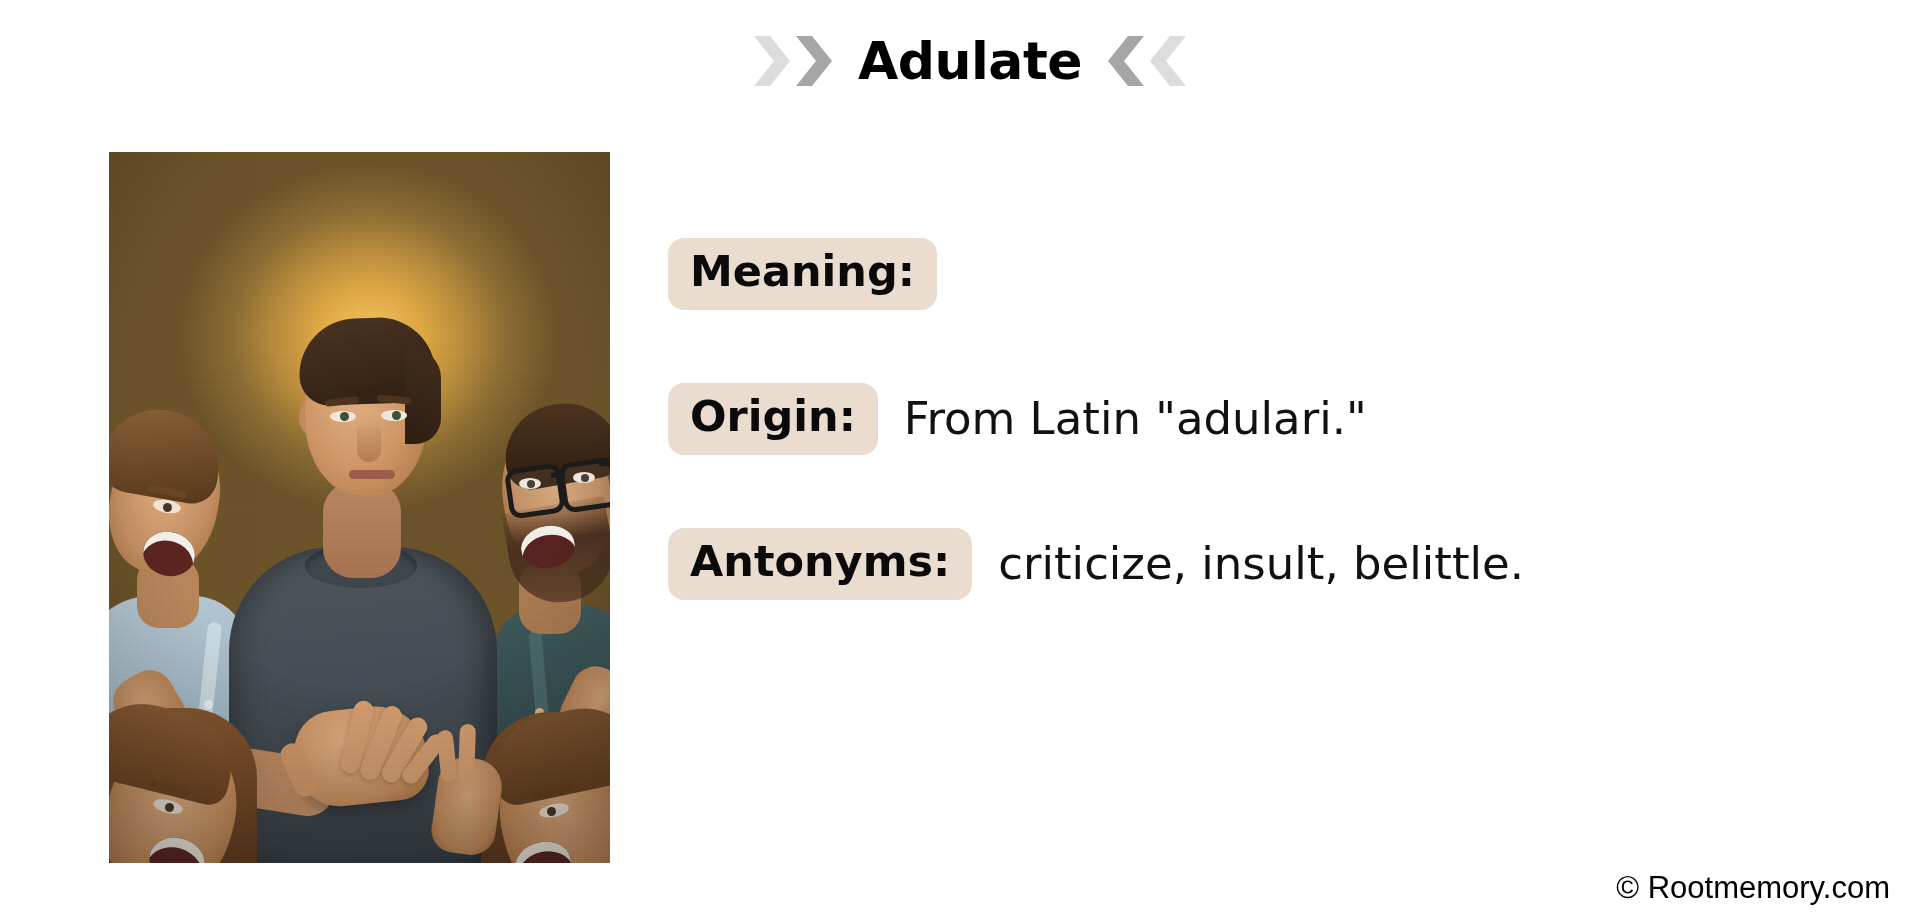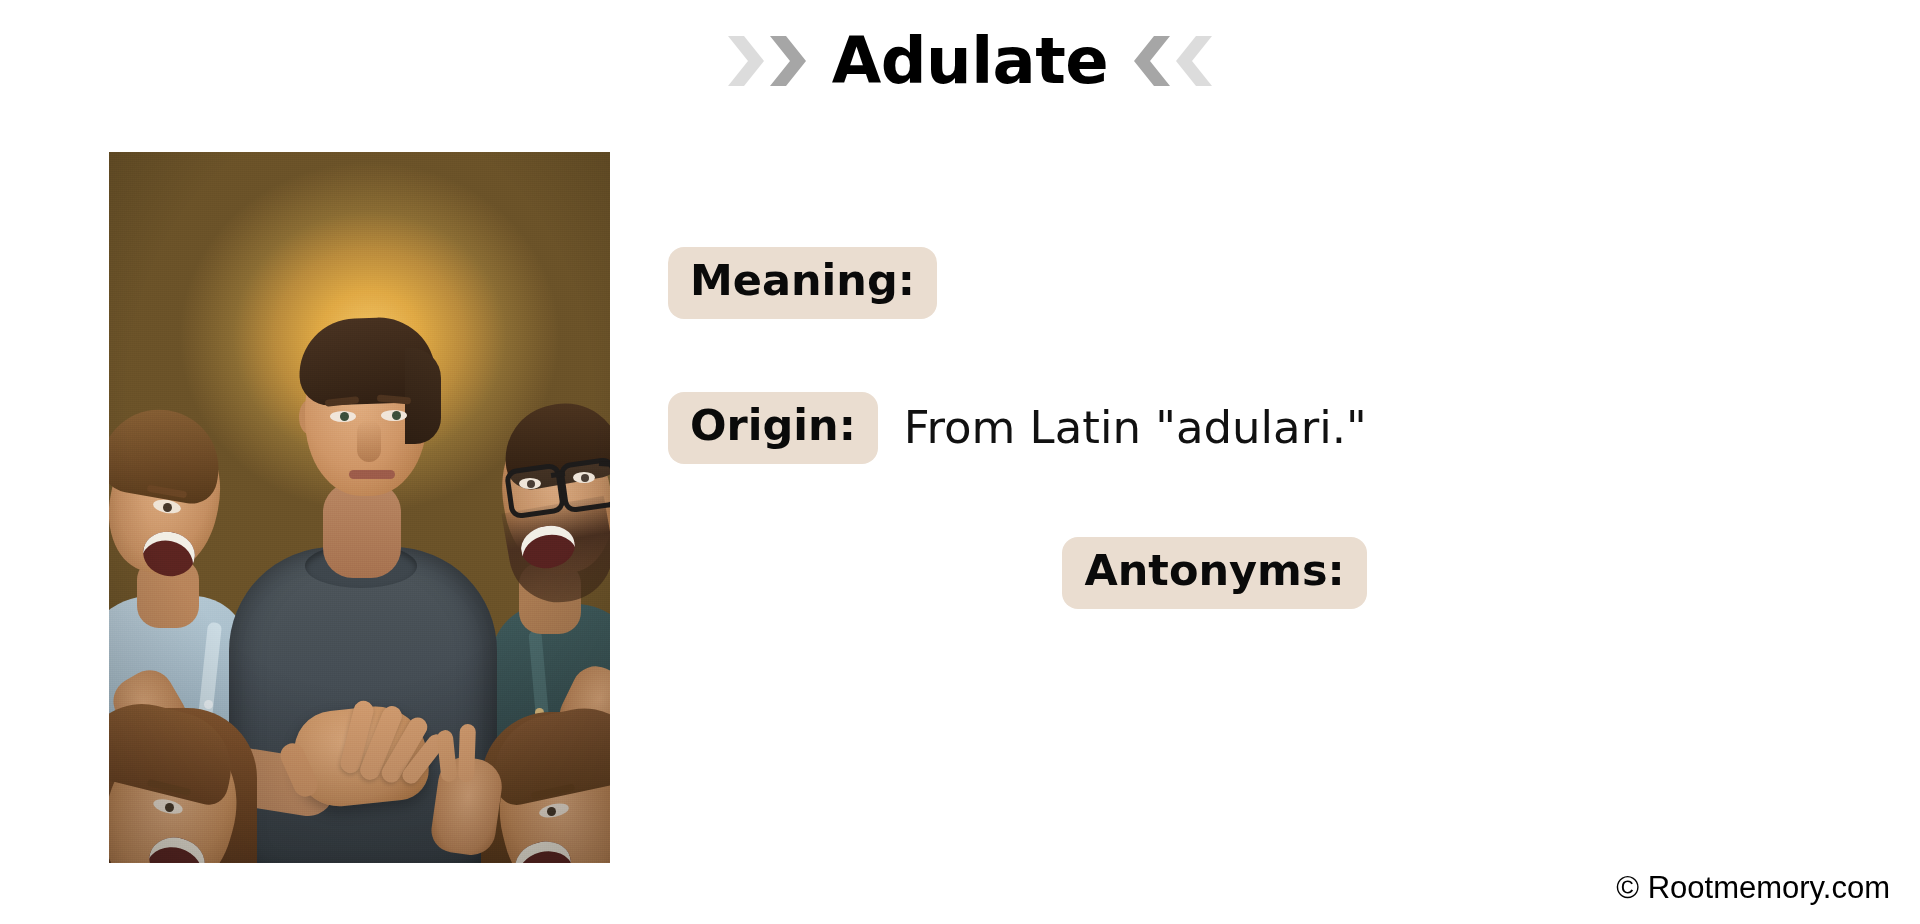--- a/index.html
+++ b/index.html
@@ -32,21 +32,21 @@
     display: flex;
     align-items: center;
     gap: 0px;
   }
   .chev {
     display: block;
   }
   .word-title {
     font-family: "DejaVu Sans", sans-serif;
     font-weight: bold;
-    font-size: 64px;
+    font-size: 52px;
     color: #000000;
     letter-spacing: -0.5px;
     line-height: 1;
     white-space: nowrap;
   }
 
   
   .photo-frame {
     position: absolute;
     left: 109px;
@@ -359,29 +359,29 @@
     background-image:
       repeating-linear-gradient(0deg, rgba(255,255,255,0.018) 0 1px, rgba(0,0,0,0.018) 1px 2px),
       repeating-linear-gradient(90deg, rgba(255,255,255,0.012) 0 1px, rgba(0,0,0,0.012) 1px 2px);
     mix-blend-mode: overlay;
   }
 
   
   .rows {
     position: absolute;
     left: 668px;
-    top: 240px;
+    top: 231px;
   }
   .row {
     display: flex;
     align-items: center;
     height: 86px;
     margin-bottom: 59px;
   }
-  .row:last-child { margin-bottom: 0; justify-content: flex-end; }
+  .row:last-child { margin-bottom: 0; }
   .badge {
     background: #EADDD0;
     border-radius: 16px;
     padding: 10px 22px 14px 22px;
     font-family: "DejaVu Sans", sans-serif;
     font-weight: bold;
     font-size: 43px;
     color: #0a0a0a;
     line-height: 1.1;
     white-space: nowrap;
@@ -534,17 +534,18 @@
   </div>
 
   <div class="row">
     <span class="badge">Origin:</span>
     <span class="value">From Latin "adulari."</span>
   </div>
 
 
   <div class="row">
     <span class="badge">Antonyms:</span>
+    <span class="value">criticize, insult, belittle.</span>
   </div>
 
 </div>
 
 <div class="footer">© Rootmemory.com</div>
 
 </body></html>

